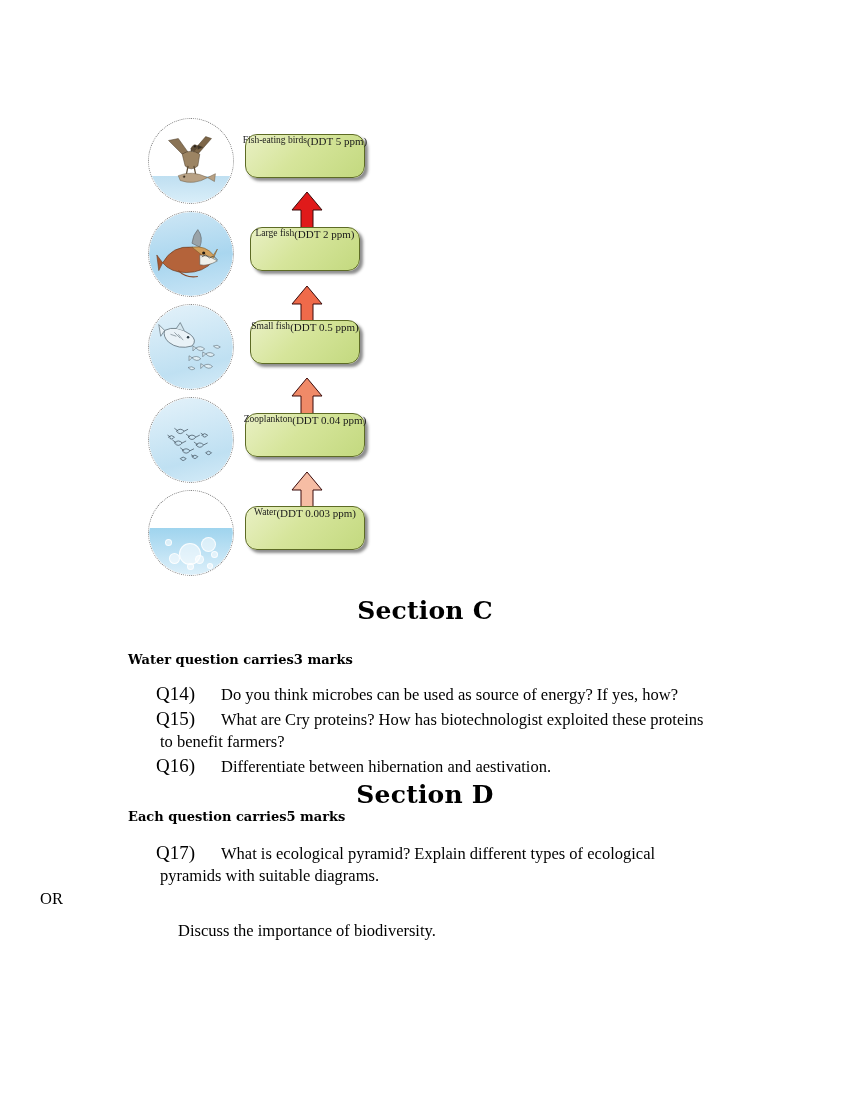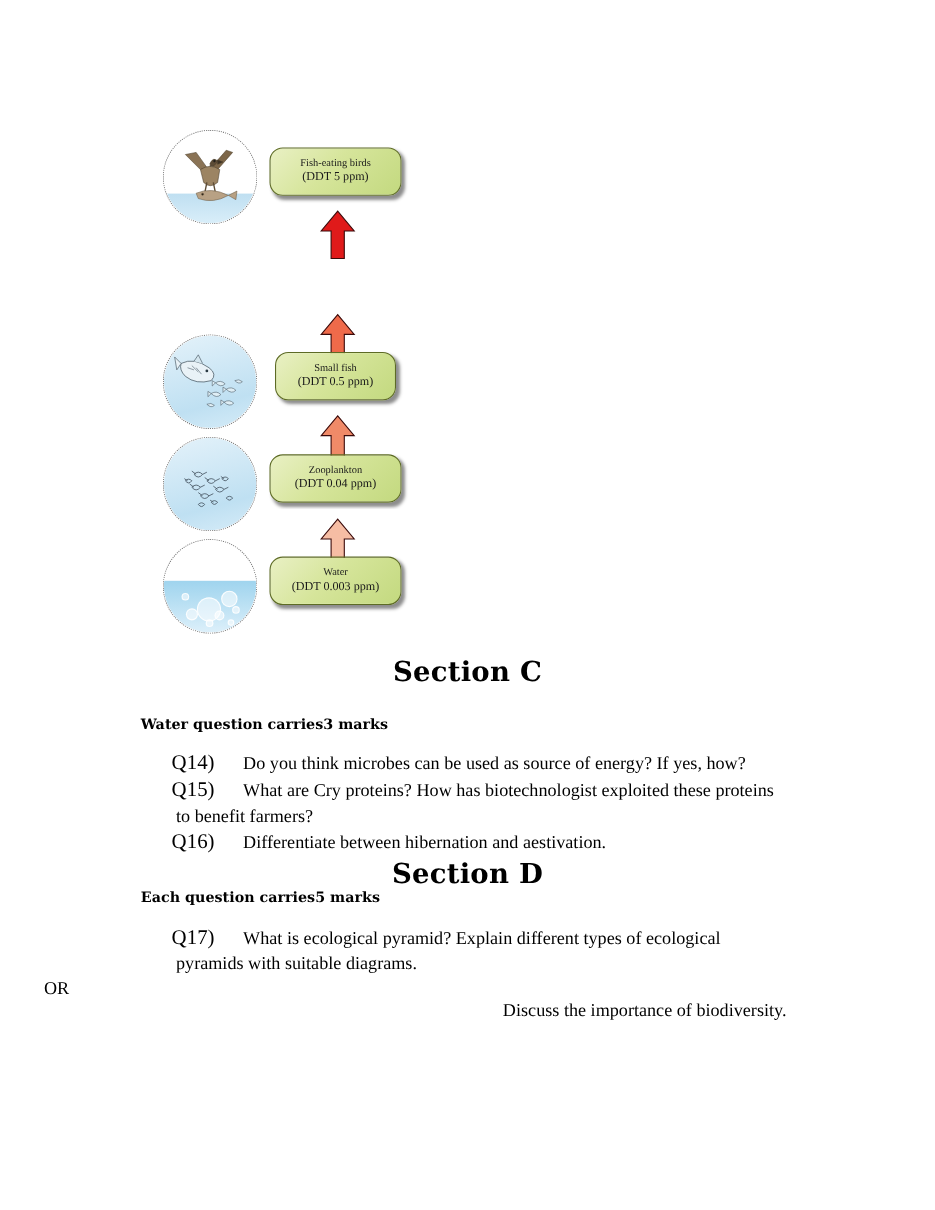--- a/index.html
+++ b/index.html
@@ -92,22 +92,22 @@
     left: 105px;
     top: 16px;
     width: 110px;
     height: 44px;
     border: 1.2px solid #5d6b25;
     border-radius: 12px;
     background: linear-gradient(135deg, #e9f0c4 0%, #d6e59b 45%, #c3d97f 100%);
     box-shadow: 3px 3px 3px rgba(0,0,0,0.45);
     box-sizing: border-box;
     display: flex;
-    flex-direction: column;
-    align-items: center;
+    flex-direction: row;
+    align-items: flex-start;
     justify-content: center;
     line-height: 1.18;
   }
   .trophic-box .lbl-name {
     font-size: 9.5px;
     color: #1a1a1a;
     white-space: nowrap;
   }
   .trophic-box .lbl-conc {
     font-size: 11px;
@@ -215,20 +215,43 @@
       <span class="lbl-conc">(DDT 5 ppm)</span>
     </div>
   </div>
 
   <div class="trophic-arrow" style="top:72px;">
     <svg viewBox="0 0 34 46" width="34" height="46">
       <polygon points="17,2 32,20 23,20 23,45 11,45 11,20 2,20" fill="#e01a1a" stroke="#3a0a0a" stroke-width="1"></polygon>
     </svg>
   </div>
 
+  <div class="trophic-row" style="top:93px;">
+    <div class="habitat-circle">
+      <div class="habitat-inner">
+        <div class="water-full"></div>
+        <svg class="fish-svg" viewBox="0 0 86 86">
+          <g>
+            <path d="M50 18 Q56 26 52 36 L44 32 Q45 23 50 18 Z" fill="#9aa3a8" stroke="#5d6468" stroke-width="0.6"></path>
+            <path d="M14 52 Q24 34 44 36 Q60 38 66 50 Q56 62 38 62 Q22 62 14 52 Z" fill="#b4633a" stroke="#6e3a1d" stroke-width="0.7"></path>
+            <path d="M44 36 Q58 34 66 44 L70 38 L64 52 Z" fill="#d2a05c" stroke="#7a5526" stroke-width="0.6"></path>
+            <path d="M52 44 Q62 44 70 50 Q60 56 52 54 Z" fill="#f0f0ea" stroke="#5d5d55" stroke-width="0.6"></path>
+            <path d="M54 46 L58 44 L62 47 L66 45 L70 49" stroke="#4a4a44" stroke-width="0.8" fill="none"></path>
+            <path d="M14 52 L8 44 L10 60 Z" fill="#a8572f" stroke="#6e3a1d" stroke-width="0.6"></path>
+            <ellipse cx="56" cy="42" rx="1.6" ry="1.6" fill="#221a12"></ellipse>
+            <path d="M30 60 Q38 68 50 66" stroke="#8a4a28" stroke-width="1.2" fill="none"></path>
+          </g>
+        </svg>
+      </div>
+    </div>
+    <div class="trophic-box">
+      <span class="lbl-name">Large fish</span>
+      <span class="lbl-conc">(DDT 2 ppm)</span>
+    </div>
+  </div>
 
   <div class="trophic-arrow" style="top:166px;">
     <svg viewBox="0 0 34 46" width="34" height="46">
       <polygon points="17,2 32,20 23,20 23,45 11,45 11,20 2,20" fill="#ef6a4a" stroke="#3a0a0a" stroke-width="1"></polygon>
     </svg>
   </div>
 
   <div class="trophic-row" style="top:186px;">
     <div class="habitat-circle">
       <div class="habitat-inner">
@@ -346,15 +369,15 @@
   <div class="marks-line" style="">Each question carries5 marks</div>
 
   <ul class="q-list" style="margin-top:16px;">
     <li class="q-item">
       <span class="q-num">Q17)</span><span class="q-text">What is ecological pyramid? Explain different types of ecological pyramids with suitable diagrams.</span>
     </li>
   </ul>
 
   <div class="or-line" style="margin-top:2px;">OR</div>
 
-  <div class="plain-line" style="margin-top:0;text-align:right;">Discuss the importance of biodiversity.</div>
+  <div class="plain-line" style="margin-top:12px;">Discuss the importance of biodiversity.</div>
 
 </div>
 
 </body></html>

